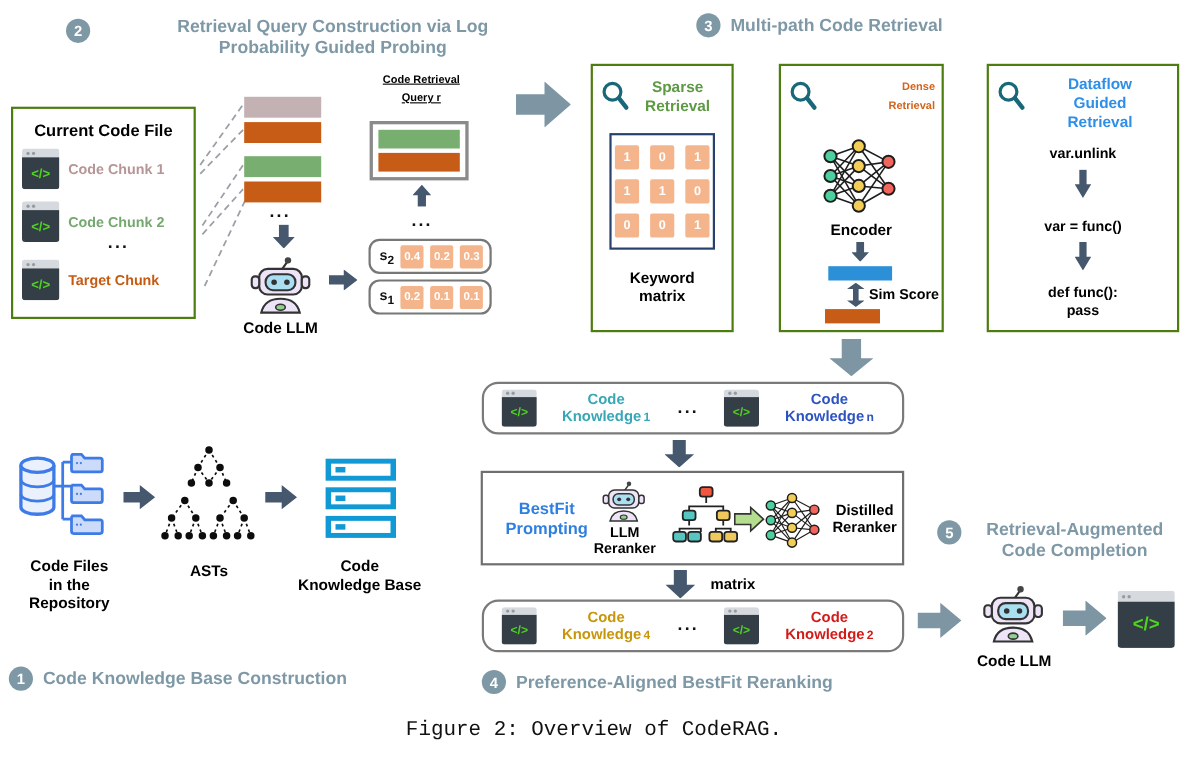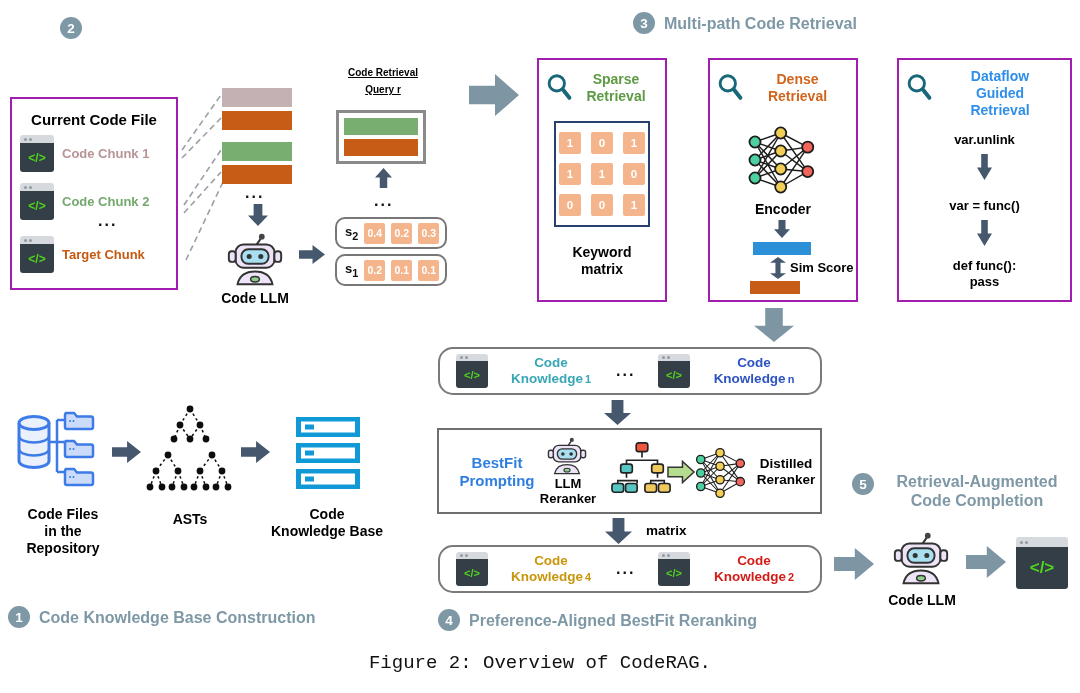--- a/index.html
+++ b/index.html
@@ -4,21 +4,21 @@
 <style>
   html,body{margin:0;padding:0;background:#fff;}
   #canvas{position:relative;width:1080px;height:693px;background:#fff;overflow:hidden;
           font-family:"Liberation Sans",sans-serif;}
   .abs{position:absolute;}
   
   .hdr{color:#7E98A6;font-weight:bold;font-size:16px;line-height:19px;}
   .badge{position:absolute;width:22px;height:22px;border-radius:50%;background:#7E98A6;color:#fff;
          display:flex;align-items:center;justify-content:center;font-size:13.5px;font-weight:bold;}
   
-  .box{position:absolute;border:2px solid #a21caf;background:#fff;box-sizing:border-box;}
+  .box{position:absolute;border:2px solid #4d7c0f;background:#fff;box-sizing:border-box;}
   .rbox{position:absolute;border:2px solid #7A7A7A;background:#fff;border-radius:15px;box-sizing:border-box;}
   
   .ar{position:absolute;}
   .ar.dark{background:#46586E;}
   .ar.slate{background:#7E96A4;}
   .ar-right{clip-path:polygon(0% 28%,52% 28%,52% 0%,100% 50%,52% 100%,52% 72%,0% 72%);}
   .ar-down{clip-path:polygon(28% 0%,72% 0%,72% 52%,100% 52%,50% 100%,0% 52%,28% 52%);}
   .ar-up{clip-path:polygon(50% 0%,100% 48%,72% 48%,72% 100%,28% 100%,28% 48%,0% 48%);}
   .ar-updown{clip-path:polygon(50% 0%,100% 26%,66% 26%,66% 74%,100% 74%,50% 100%,0% 74%,34% 74%,34% 26%,0% 26%);}
   
@@ -48,20 +48,24 @@
   svg{display:block;}
 </style>
 </head>
 <body>
 
 <div id="canvas">
 
   <div class="badge" style="left:60px;top:17px;">
       <span>2</span>
     </div>
+  <div class="abs hdr ctr" style="left:85px;top:15px;width:435px;">
+    <div>Retrieval Query Construction via Log</div>
+    <div>Probability Guided Probing</div>
+  </div>
 
   <div class="badge" style="left:633px;top:12px;">
       <span>3</span>
     </div>
   <div class="abs hdr" style="left:664px;top:14px;">Multi-path Code Retrieval</div>
 
   <div class="box" style="left:10px;top:97px;width:168px;height:193px;">
     <div class="abs b ctr" style="left:0;top:12px;width:164px;font-size:15px;text-align:center;">Current Code File</div>
     <div class="abs" style="left:8px;top:36px;display:flex;align-items:center;gap:8px;">
       <div class="code-icon sm">
@@ -190,21 +194,21 @@
     </div>
   </div>
 
   <div class="box" style="left:708px;top:58px;width:150px;height:244px;">
     <div class="abs" style="left:7px;top:12px;">
       <svg width="27" height="30" viewBox="0 0 30 32">
           <circle cx="12" cy="12" r="8.5" fill="none" stroke="#186879" stroke-width="3.2"></circle>
           <line x1="18.5" y1="18.5" x2="26" y2="28" stroke="#186879" stroke-width="4.4" stroke-linecap="round"></line>
         </svg>
     </div>
-    <div class="abs b ctr" style="left:35px;top:11px;width:105px;font-size:14px;line-height:17px;color:#D2641D;">
+    <div class="abs b ctr" style="left:35px;top:11px;width:105px;font-size:10px;line-height:17px;color:#D2641D;text-align:right;">
       <div>Dense</div>
         <div>Retrieval</div>
     </div>
     <div class="abs" style="left:34px;top:64px;">
       <svg width="76" height="72" viewBox="0 0 56 56">
         <g stroke="#1D1D1D" stroke-width="1.1">
           <line x1="7" y1="14" x2="27" y2="7"></line>
             <line x1="7" y1="14" x2="27" y2="21"></line>
             <line x1="7" y1="14" x2="27" y2="35"></line>
             <line x1="7" y1="14" x2="27" y2="49"></line>

